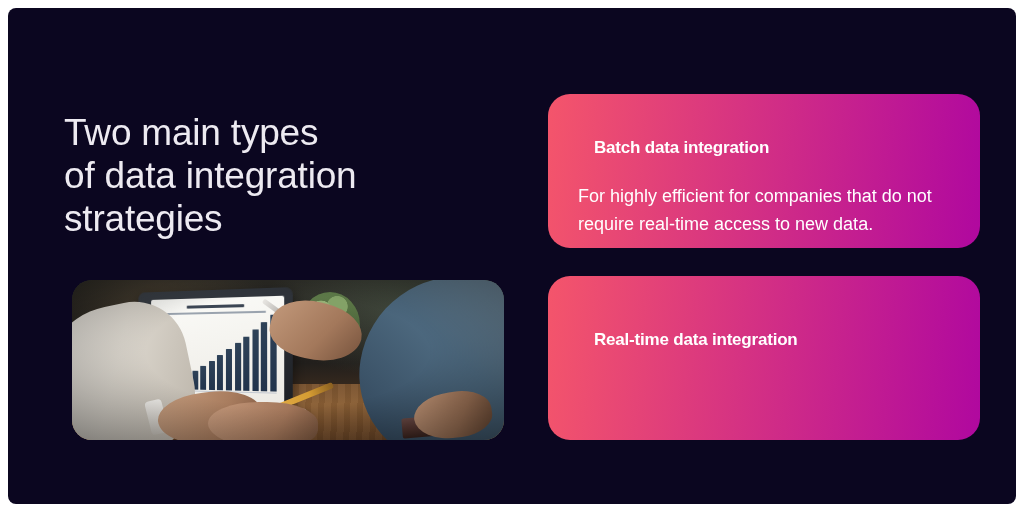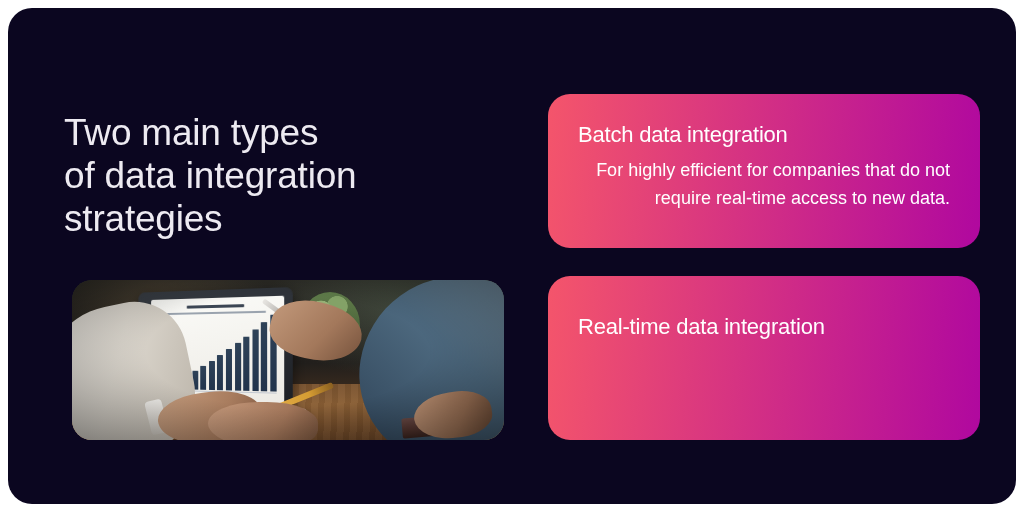--- a/index.html
+++ b/index.html
@@ -23,21 +23,21 @@
     height: 512px;
     background: #ffffff;
   }
   .panel {
     position: absolute;
     left: 8px;
     top: 8px;
     width: 1008px;
     height: 496px;
     background: #0b0620;
-    border-radius: 24px;
+    border-radius: 8px;
     overflow: hidden;
   }
 
   
   .heading {
     position: absolute;
     left: 56px;
     top: 78px;
     width: 460px;
     color: #edeaf1;
@@ -323,37 +323,36 @@
     width: 432px;
     border-radius: 22px;
     color: #ffffff;
     box-sizing: border-box;
     padding: 0 30px;
   }
   .card-1 { top: 86px;  height: 154px; }
   .card-2 { top: 268px; height: 164px; }
 
   .card-title {
-    font-size: 22px;
-    font-weight: 400;
+    font-size: 17px;
+    font-weight: 700;
     letter-spacing: -0.2px;
-    margin: 0;
+    margin: 16px;
     padding: 0;
   }
   .card-1 .card-title { padding-top: 28px; }
   .card-2 .card-title { padding-top: 38px; }
 
   .card-body {
     font-size: 18px;
     font-weight: 400;
     line-height: 1.55;
     margin: 0;
     padding-top: 9px;
     max-width: 380px;
-    text-align: right;
   }
 </style>
 </head>
 <body style="background: rgb(255, 255, 255);">
 
 <div class="canvas">
   <div class="panel" style="background: rgb(11, 6, 32);">
 
     <h1 class="heading" style="color: rgb(237, 234, 241);">Two main types
 of data integration

